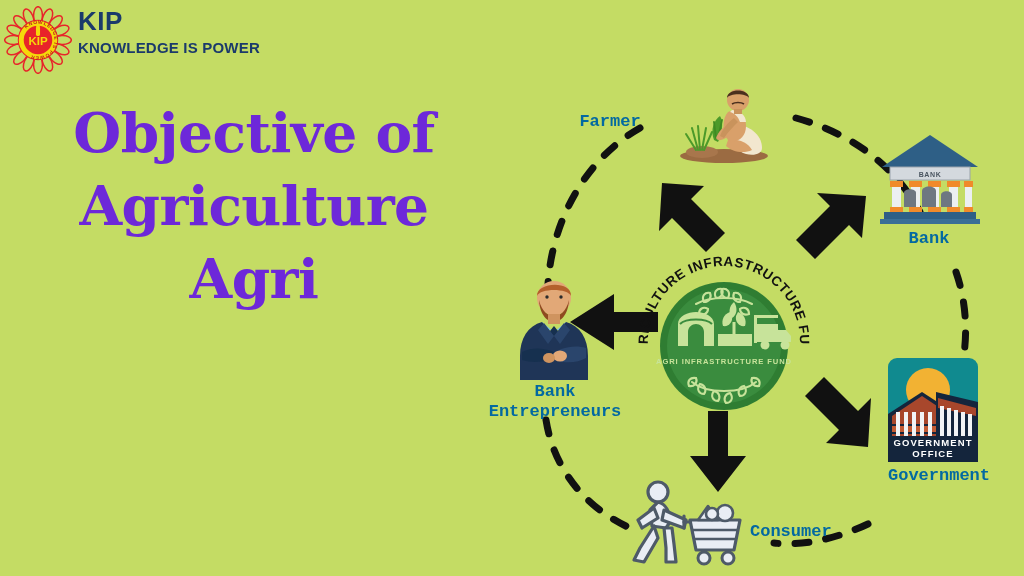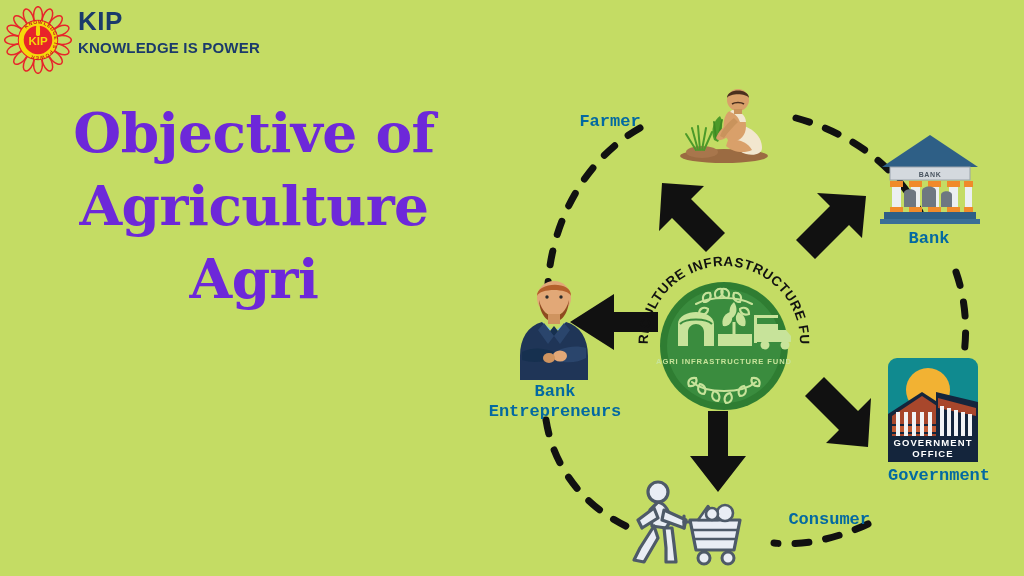--- a/index.html
+++ b/index.html
@@ -110,21 +110,21 @@
   #node-bank .node-label { position: absolute; left: 0; top: 96px; width: 130px; }
 
   
   #node-government { left: 420px; top: 358px; width: 150px; height: 134px; }
   #gov-art { position: absolute; left: 24px; top: 0px; width: 90px; height: 104px; }
   #node-government .node-label { position: absolute; left: 0; top: 108px; width: 150px; }
 
   
   #node-consumer { left: 180px; top: 478px; width: 260px; height: 92px; }
   #consumer-art { position: absolute; left: 4px; top: 0px; width: 120px; height: 88px; }
-  #node-consumer .node-label { position: absolute; left: 126px; top: 32px; width: 120px; text-align: right; }
+  #node-consumer .node-label { position: absolute; left: 126px; top: 44px; width: 120px; text-align: left; }
 
   
   #node-agri { left: 16px; top: 272px; width: 190px; height: 164px; }
   #agri-art { position: absolute; left: 44px; top: 0px; width: 100px; height: 108px; }
   #node-agri .node-label { position: absolute; left: 0; top: 110px; width: 190px; }
 
   
   #node-center {
     left: 190px; top: 252px; width: 180px; height: 180px;
   }

